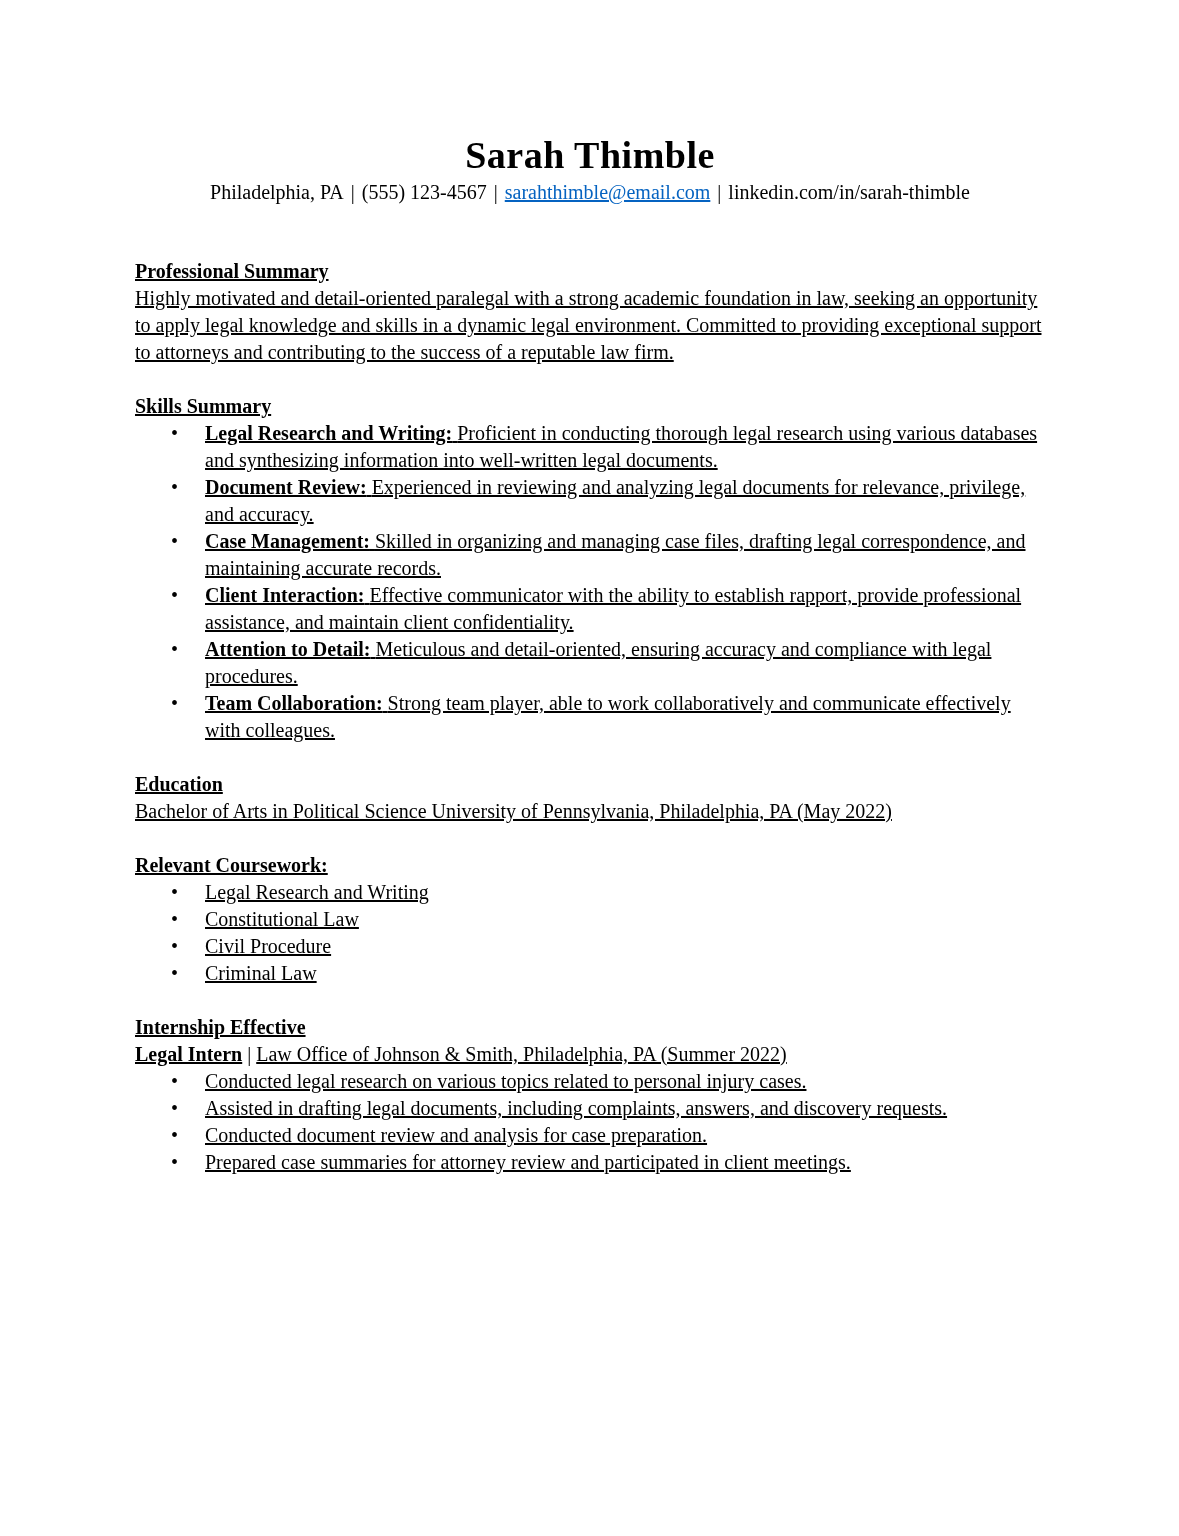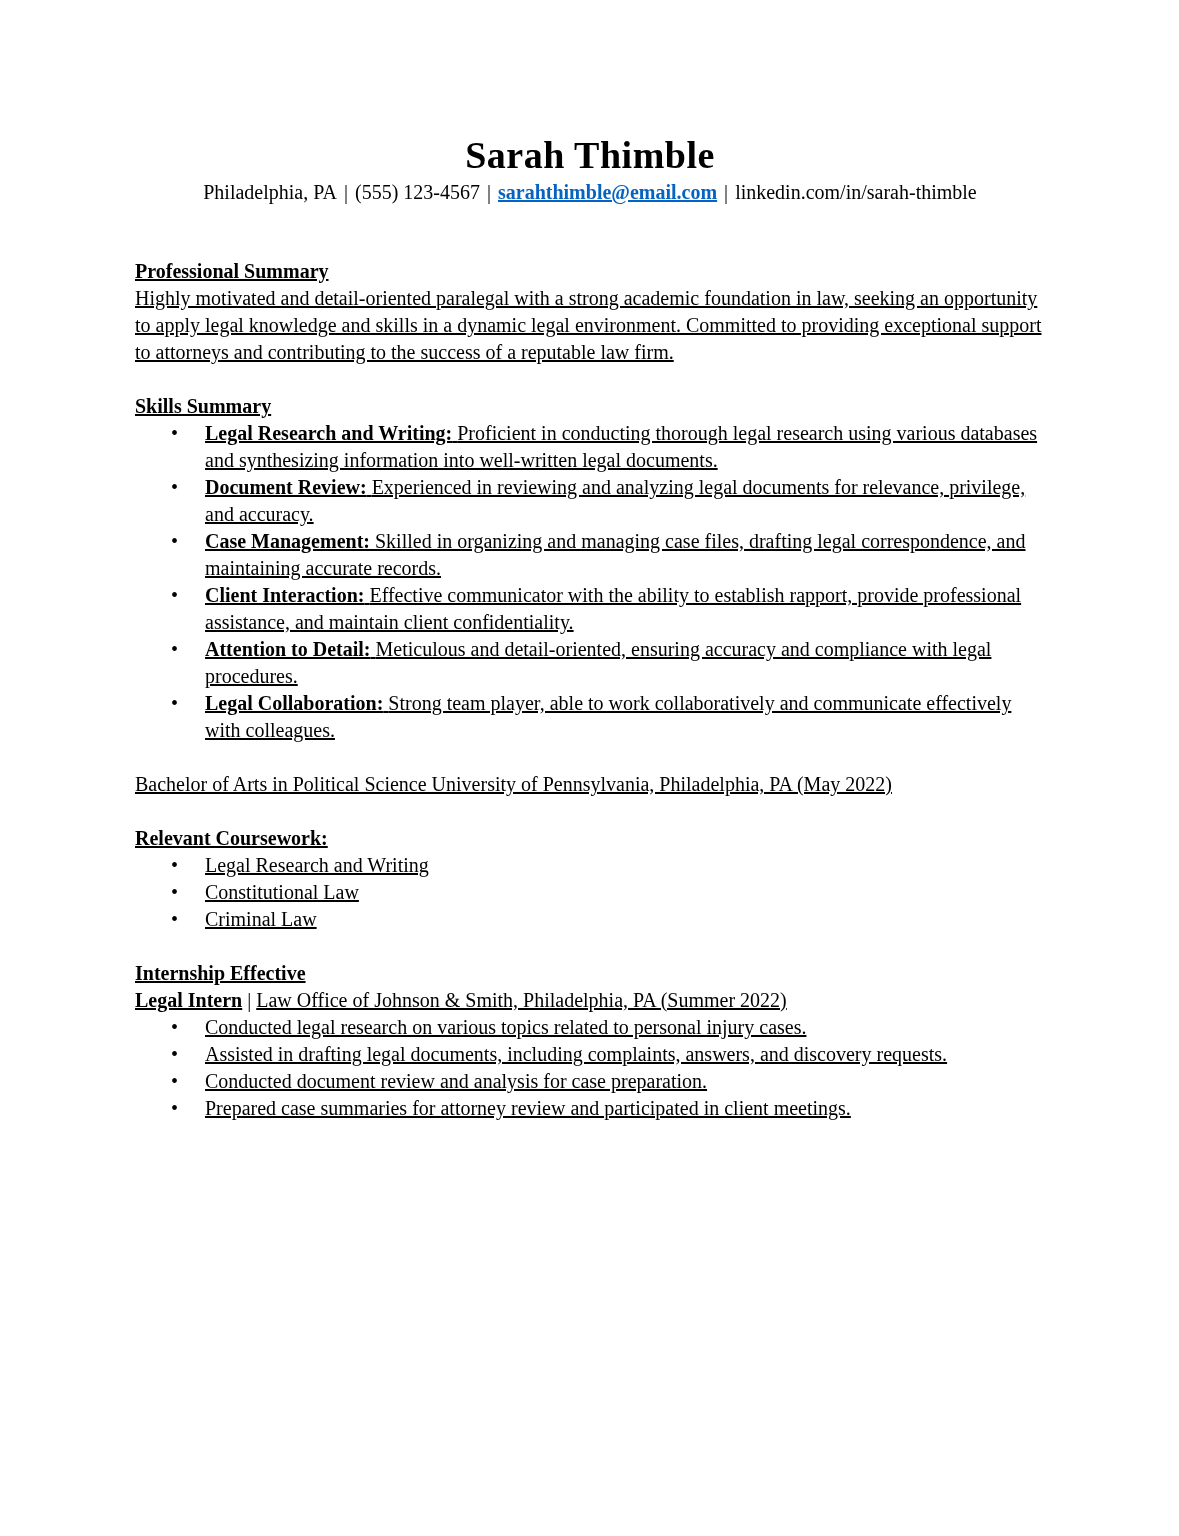--- a/index.html
+++ b/index.html
@@ -25,21 +25,20 @@
     line-height: 46px;
     font-weight: bold;
     letter-spacing: 0.5px;
   }
   .contact-line { font-size: 20px; line-height: 28px; }
   .contact-sep { margin: 0 7px; }
   .email-link {
     color: var(--link-color);
     text-decoration: underline;
     cursor: pointer;
-    font-weight: bold;
   }
   .section { margin-top: 27px; text-decoration: underline; }
   .section-heading { font-weight: bold; }
   .bullet-list { list-style: none; }
   .bullet-list li {
     position: relative;
     padding-left: 70px;
   }
   .bullet-list li::before {
     content: "\2022";
@@ -69,33 +68,35 @@
   </div>
 
   <div class="section">
     <div class="section-heading">Skills Summary</div>
     <ul class="bullet-list">
       <li><span class="lead">Legal Research and Writing:</span> <span>Proficient in conducting thorough legal research using various databases and synthesizing information into well-written legal documents.</span></li>
       <li><span class="lead">Document Review:</span> <span>Experienced in reviewing and analyzing legal documents for relevance, privilege, and accuracy.</span></li>
       <li><span class="lead">Case Management:</span> <span>Skilled in organizing and managing case files, drafting legal correspondence, and maintaining accurate records.</span></li>
       <li><span class="lead">Client Interaction:</span> <span>Effective communicator with the ability to establish rapport, provide professional assistance, and maintain client confidentiality.</span></li>
       <li><span class="lead">Attention to Detail:</span> <span>Meticulous and detail-oriented, ensuring accuracy and compliance with legal procedures.</span></li>
-      <li><span class="lead">Legal Collaboration:</span> <span>Strong team player, able to work collaboratively and communicate effectively with colleagues.</span></li>
+      <li><span class="lead">Team Collaboration:</span> <span>Strong team player, able to work collaboratively and communicate effectively with colleagues.</span></li>
     </ul>
   </div>
 
   <div class="section">
+    <div class="section-heading">Education</div>
     <p>Bachelor of Arts in Political Science University of Pennsylvania, Philadelphia, PA (May 2022)</p>
   </div>
 
   <div class="section">
     <div class="section-heading">Relevant Coursework:</div>
     <ul class="bullet-list">
       <li>Legal Research and Writing</li>
       <li>Constitutional Law</li>
+      <li>Civil Procedure</li>
       <li>Criminal Law</li>
     </ul>
   </div>
 
   <div class="section">
     <div class="section-heading">Internship Effective</div>
     <div>
       <span class="role">Legal Intern</span><span class="role-sep">|</span><span>Law Office of Johnson &amp; Smith, Philadelphia, PA (Summer 2022)</span>
     </div>
     <ul class="bullet-list">

